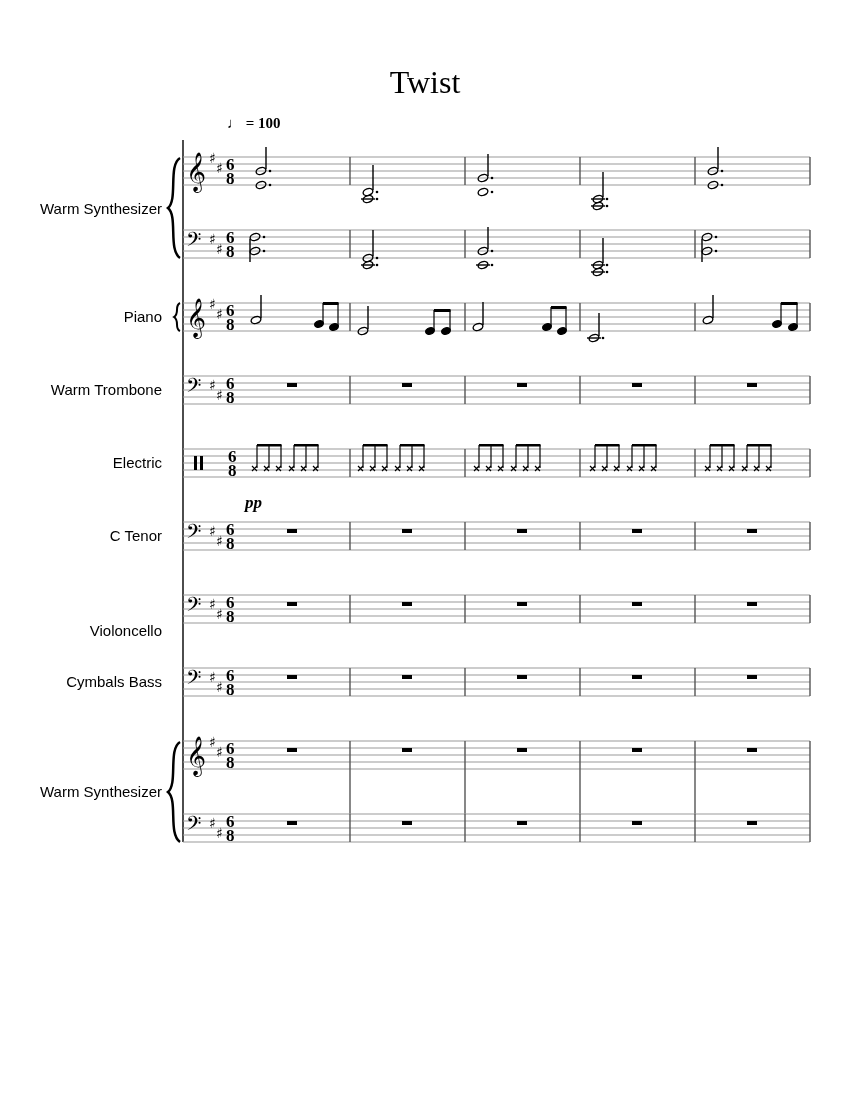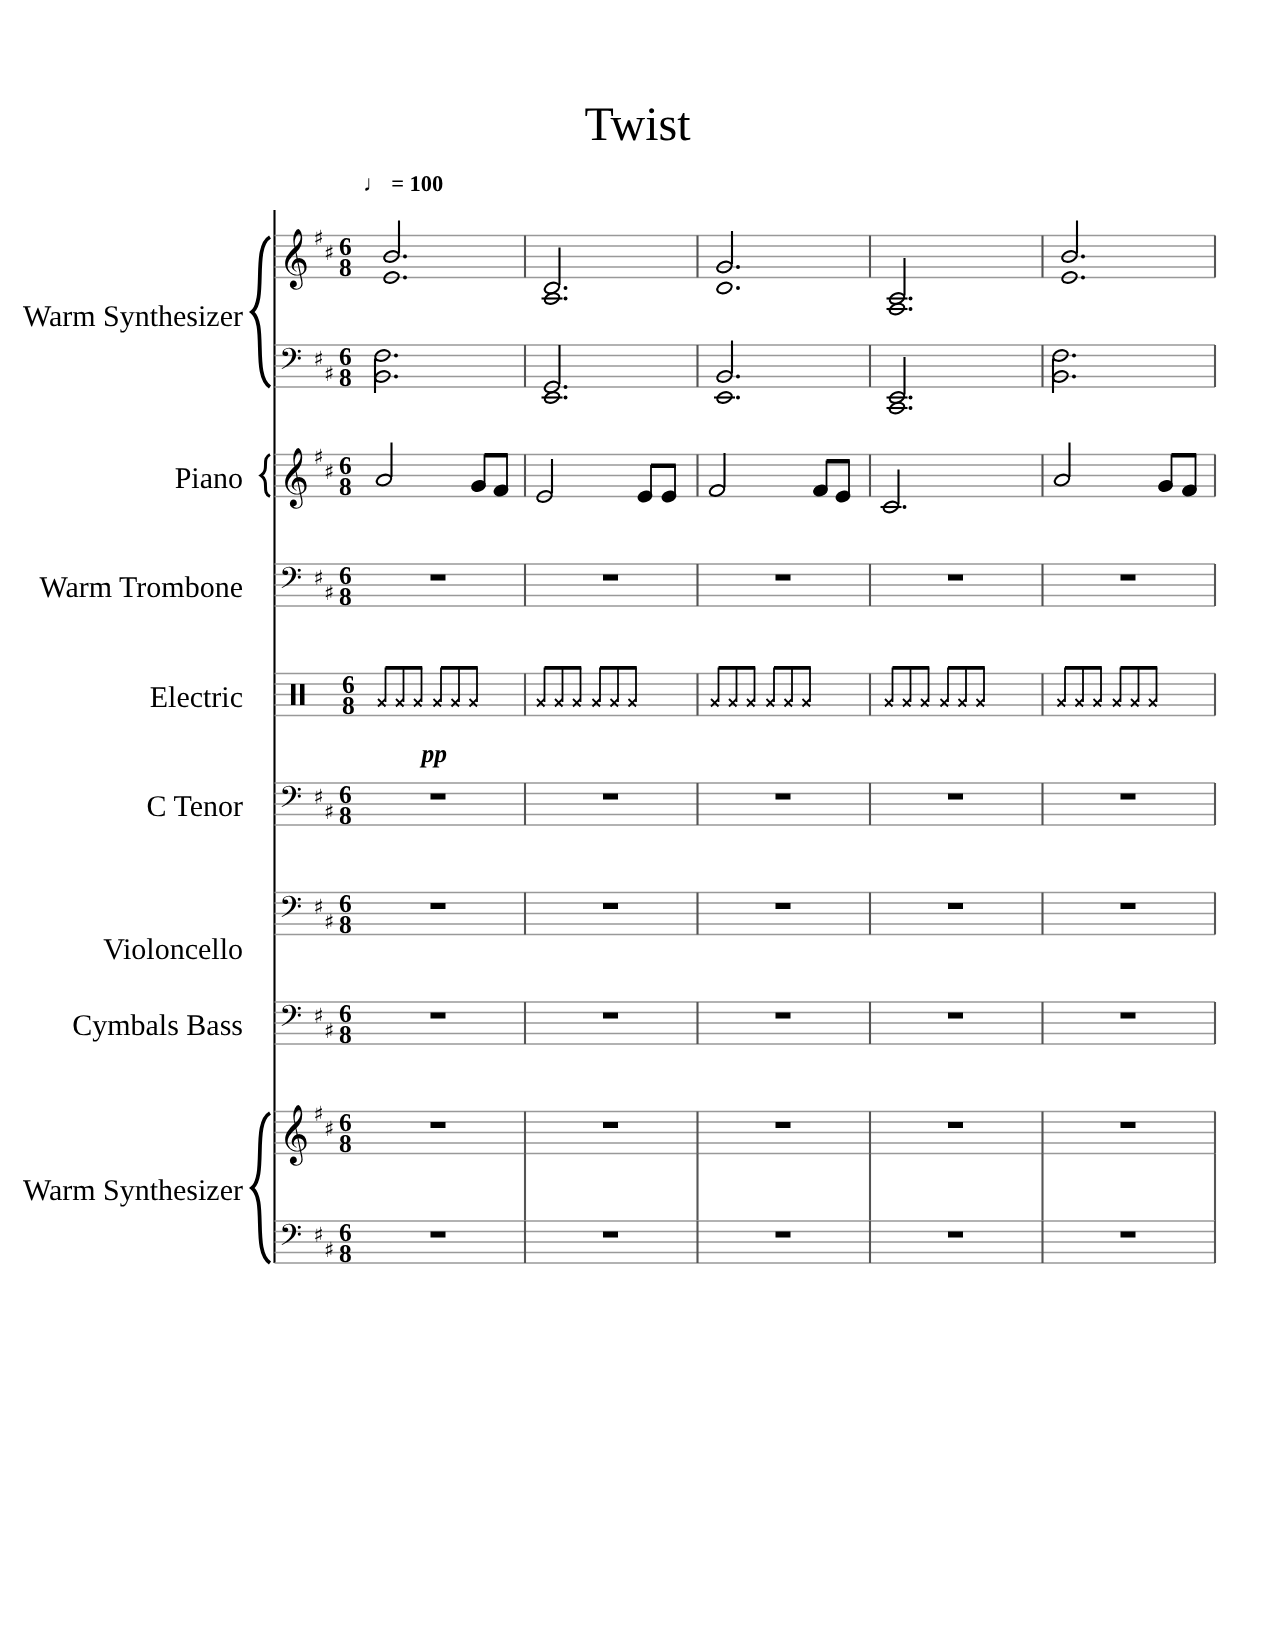--- a/index.html
+++ b/index.html
@@ -1,25 +1,25 @@
 <!DOCTYPE html>
 <html><head>
 <meta charset="utf-8">
 <style>
   html, body { margin: 0; padding: 0; background: #ffffff; }
   body { width: 850px; height: 1100px; position: relative; overflow: hidden;
          font-family: "Liberation Serif", "DejaVu Serif", serif; color: #000; }
   .title { position: absolute; top: 38px; left: 0; width: 850px; text-align: center;
            font-size: 32px; font-family: "Liberation Serif", serif; margin-top: 26px; }
-  .tempo { position: absolute; top: 115px; left: 242px; font-size: 15px; font-weight: bold;
+  .tempo { position: absolute; top: 115px; left: 227px; font-size: 15px; font-weight: bold;
            font-family: "Liberation Serif", serif; }
-  .label { position: absolute; right: 688px; font-size: 20px; text-align: right; white-space: nowrap;
-           font-family: Liberation Serif, serif; }
+  .label { position: absolute; right: 688px; font-size: 15px; text-align: right; white-space: nowrap;
+           font-family: Liberation Sans, sans-serif; }
   .dyn { position: absolute; left: 245px; top: 493px; font-size: 17px; font-weight: bold; font-style: italic;
-         font-family: "Liberation Serif", serif; margin-left: 36px; }
+         font-family: "Liberation Serif", serif; }
   svg.score { position: absolute; left: 0; top: 0; }
 </style>
 </head>
 <body>
 
 <div class="title">Twist</div>
 <div class="tempo">♩ = 100</div>
 
 <div class="label" style="top:200px">Warm Synthesizer</div>
 <div class="label" style="top:308px">Piano</div>

